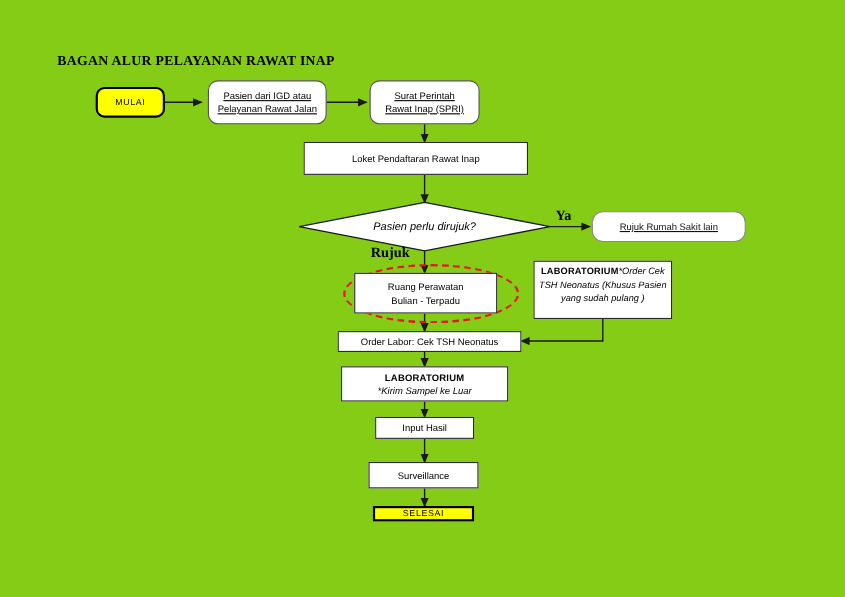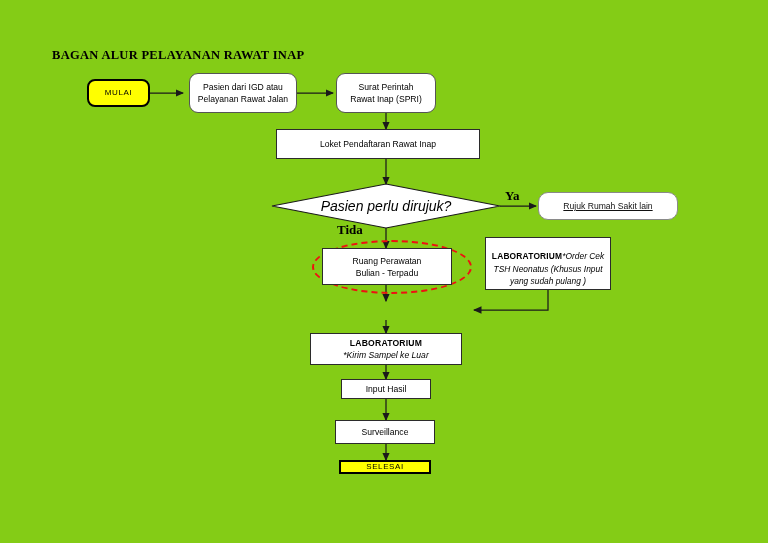--- a/index.html
+++ b/index.html
@@ -52,21 +52,21 @@
     justify-content: center;
     text-align: center;
     background: #ffffff;
     border: 1px solid #3a3a3a;
     font-size: 8.6px;
     line-height: 12px;
     padding: 2px 4px;
   }
   .node .ln { display: block; white-space: nowrap; }
 
-  .rounded { border-radius: 9px; border: 1.3px solid #555555; }
+  .rounded { border-radius: 9px; border: 1.3px solid #555555; text-decoration: underline; }
 
   .terminator {
     background: #ffff00;
     border: 2.4px solid #000000;
     border-radius: 8px;
     font-size: 8px;
     letter-spacing: 0.6px;
   }
   .terminator-end {
     background: #ffff00;
@@ -87,21 +87,21 @@
   }
   .decision .dtext {
     position: absolute;
     left: 0;
     top: 0;
     width: 100%;
     height: 100%;
     display: flex;
     align-items: center;
     justify-content: center;
-    font-size: 14px;
+    font-size: 10px;
     font-style: italic;
     white-space: nowrap;
   }
 
   
   .branch-label {
     position: absolute;
     font-family: "Liberation Serif", serif;
     font-weight: bold;
     font-size: 13px;
@@ -135,21 +135,21 @@
   
   .note {
     position: absolute;
     box-sizing: border-box;
     display: block;
     text-align: center;
     background: #ffffff;
     border: 1.3px solid #2b2b2b;
     font-size: 8.4px;
     line-height: 12.5px;
-    padding: 12px 4px;
+    padding: 2px 4px;
     font-style: italic;
   }
   .note .labhead {
     font-weight: bold;
     font-style: normal;
     letter-spacing: 0.2px;
   }
 </style>
 </head>
 <body>
@@ -211,39 +211,42 @@
   <div class="node sq" style="left:276px; top:129px; width:204px; height:30px;">
     <span class="ln">Loket Pendaftaran Rawat Inap</span>
   </div>
 
   <div class="decision" style="left:272px; top:184px; width:228px; height:44px;">
     <div class="dtext">Pasien perlu dirujuk?</div>
   </div>
 
   <div class="branch-label" style="left:505px; top:188px;">Ya</div>
 
-  <div class="branch-label" style="left:337px; top:222px;">Tida</div>
+  <div class="branch-label" style="left:337px; top:222px;">Rujuk</div>
 
   <div class="sketch" style="left:538px; top:192px; width:140px; height:28px;text-decoration:underline;">
     <span class="ln">Rujuk Rumah Sakit lain</span>
   </div>
 
   <div class="highlight-ellipse" style="left:312px; top:240px; width:156px; height:50px;"></div>
 
   <div class="node sq" style="left:322px; top:248px; width:130px; height:37px;">
     <span class="ln">Ruang Perawatan</span>
     <span class="ln">Bulian - Terpadu</span>
   </div>
 
   <div class="note" style="left:485px; top:237px; width:126px; height:53px;">
     <span class="labhead">LABORATORIUM</span><span>*Order Cek</span><br>
-    <span>TSH Neonatus (Khusus Input</span><br>
+    <span>TSH Neonatus (Khusus Pasien</span><br>
     <span>yang sudah pulang )</span>
   </div>
 
+  <div class="node sq" style="left:307px; top:301px; width:167px; height:19px;">
+    <span class="ln">Order Labor: Cek TSH Neonatus</span>
+  </div>
 
   <div class="node sq" style="left:310px; top:333px; width:152px; height:32px;">
     <span class="ln bold">LABORATORIUM</span>
     <span class="ln ital">*Kirim Sampel ke Luar</span>
   </div>
 
   <div class="node sq" style="left:341px; top:379px; width:90px; height:20px;">
     <span class="ln">Input Hasil</span>
   </div>
 

